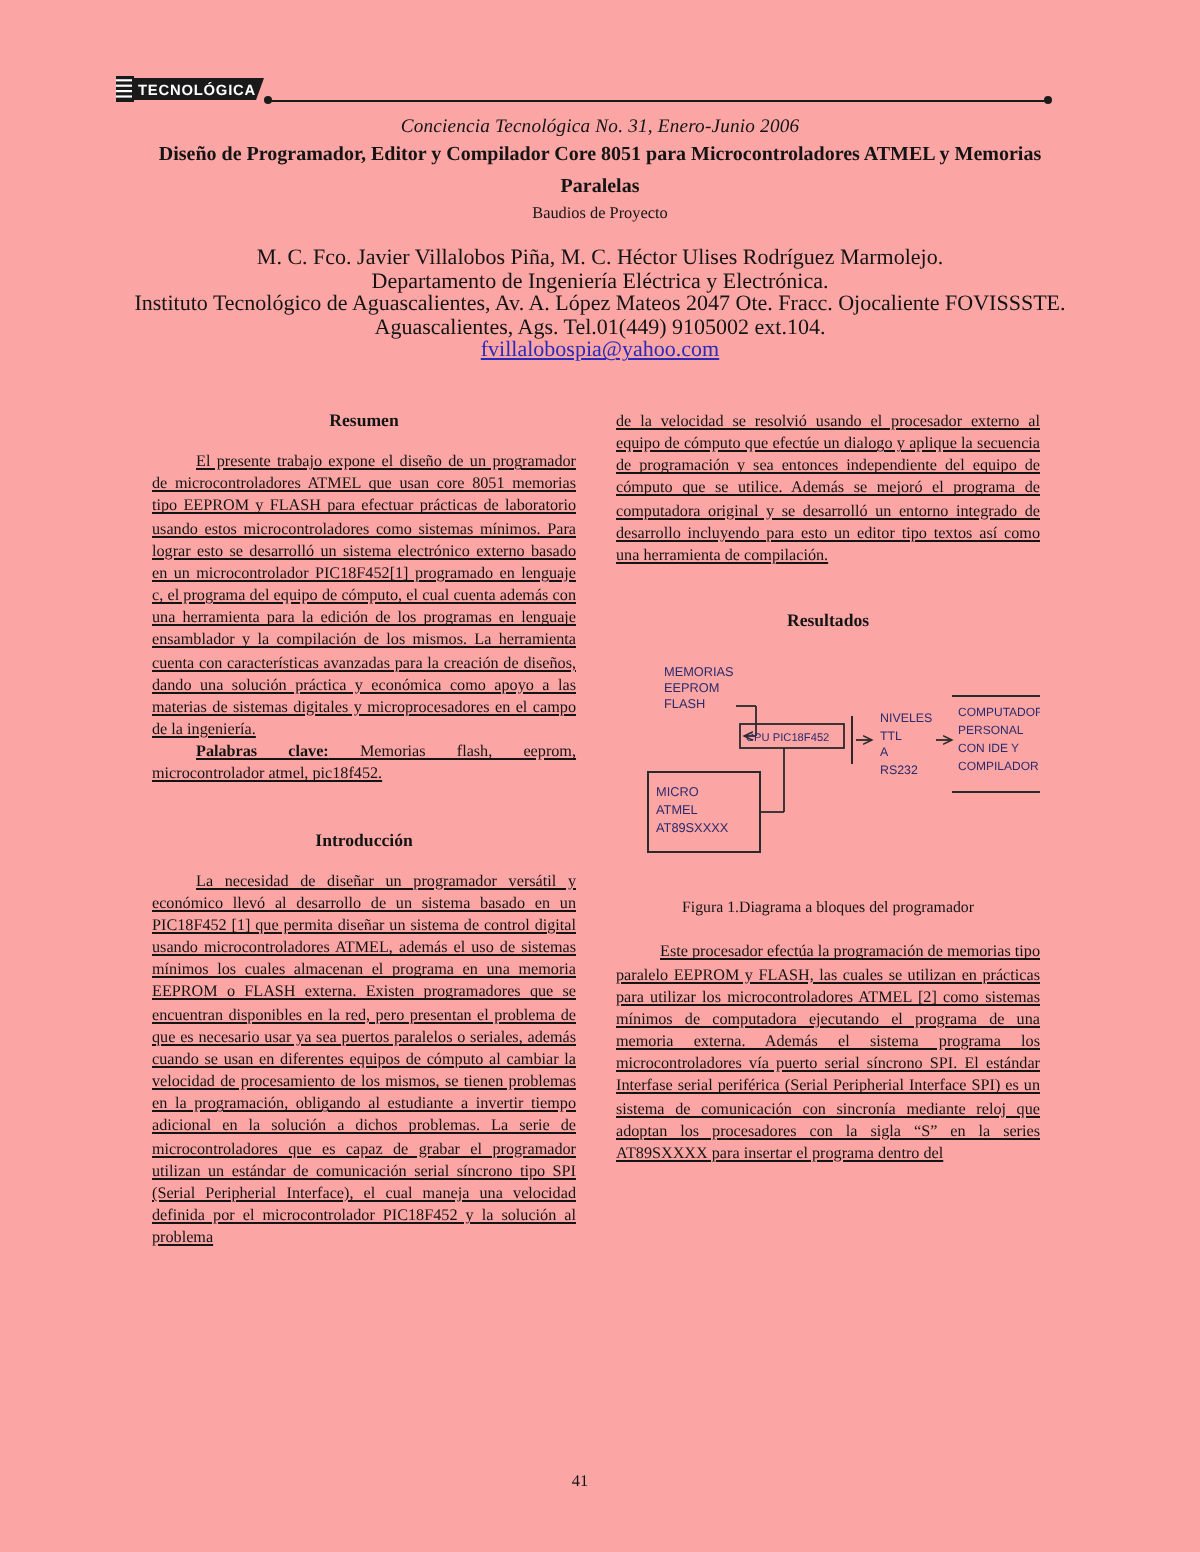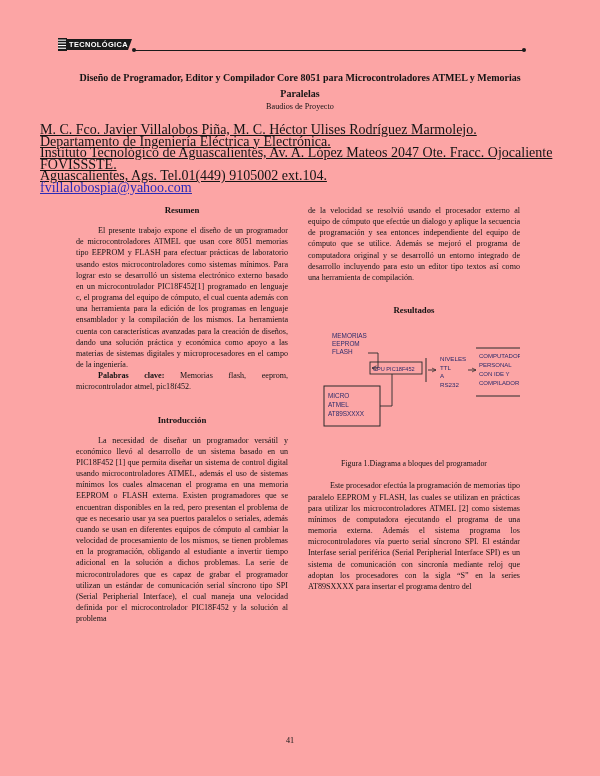--- a/index.html
+++ b/index.html
@@ -95,24 +95,23 @@
     width: 600px;
     text-align: center;
     font-size: 8.2px;
   }
 
   .authors {
     position: absolute;
     left: 40px;
     top: 124px;
     width: 520px;
-    text-align: left;
-    font-size: 14px;
+    text-align: center;
+    font-size: 11px;
     line-height: 11.6px;
-    text-decoration: underline;
   }
   .authors .email {
     color: #2a2ab8;
     text-decoration: underline;
   }
 
   
   .col {
     position: absolute;
     top: 205px;
@@ -130,20 +129,21 @@
     font-size: 8.8px;
     margin: 0 0 9px 0;
   }
   .sec-head.spaced { margin-top: 22px; }
 
   p.para {
     margin: 0 0 0 0;
     text-indent: 22px;
     text-align: justify;
     hyphens: none;
+    text-decoration: underline;
   }
   p.para.tight { text-indent: 0; }
   p.gap { margin-top: 11px; }
 
   .kw-label { font-weight: bold; }
   .kw-block {
     margin-top: 12px;
     text-align: justify;
     text-indent: 0;
   }
@@ -156,21 +156,21 @@
     height: 118px;
   }
   .fig-canvas {
     position: absolute;
     left: 0; top: 0;
     width: 212px;
     height: 118px;
   }
   .fig-caption {
     position: relative;
-    margin-top: 14px;
+    margin-top: 4px;
     width: 212px;
     text-align: center;
     font-size: 7.9px;
   }
 
   .page-number {
     position: absolute;
     left: 0;
     top: 736px;
     width: 580px;
@@ -192,20 +192,21 @@
       <rect x="0" y="9.7" width="9" height="1.1" fill="#ffffff"></rect>
       <rect x="8" y="1" width="60" height="11" fill="#1a1a1a"></rect>
       <path d="M68 1 L74 1 L70 12 L64 12 Z" fill="#1a1a1a"></path>
       <text x="11" y="9.4" font-family="'Liberation Sans', sans-serif" font-size="7.4" font-weight="bold" letter-spacing="0.4" fill="#ffffff">TECNOLÓGICA</text>
     </svg>
     <div class="rule-dot-left"></div>
     <div class="rule-line"></div>
     <div class="rule-dot-right"></div>
   </div>
 
+  <div class="journal-line">Conciencia Tecnológica No. 31, Enero-Junio 2006</div>
 
   <div class="doc-title">Diseño de Programador, Editor y Compilador Core 8051 para Microcontroladores ATMEL y Memorias Paralelas</div>
 
   <div class="doc-subtitle">Baudios de Proyecto</div>
 
   <div class="authors">
     <div>M. C. Fco. Javier Villalobos Piña,  M. C. Héctor Ulises Rodríguez Marmolejo.</div>
     <div>Departamento de Ingeniería Eléctrica y Electrónica.</div>
     <div>Instituto Tecnológico de Aguascalientes, Av. A. López Mateos 2047 Ote. Fracc. Ojocaliente FOVISSSTE.</div>
     <div>Aguascalientes, Ags. Tel.01(449) 9105002 ext.104.</div>

